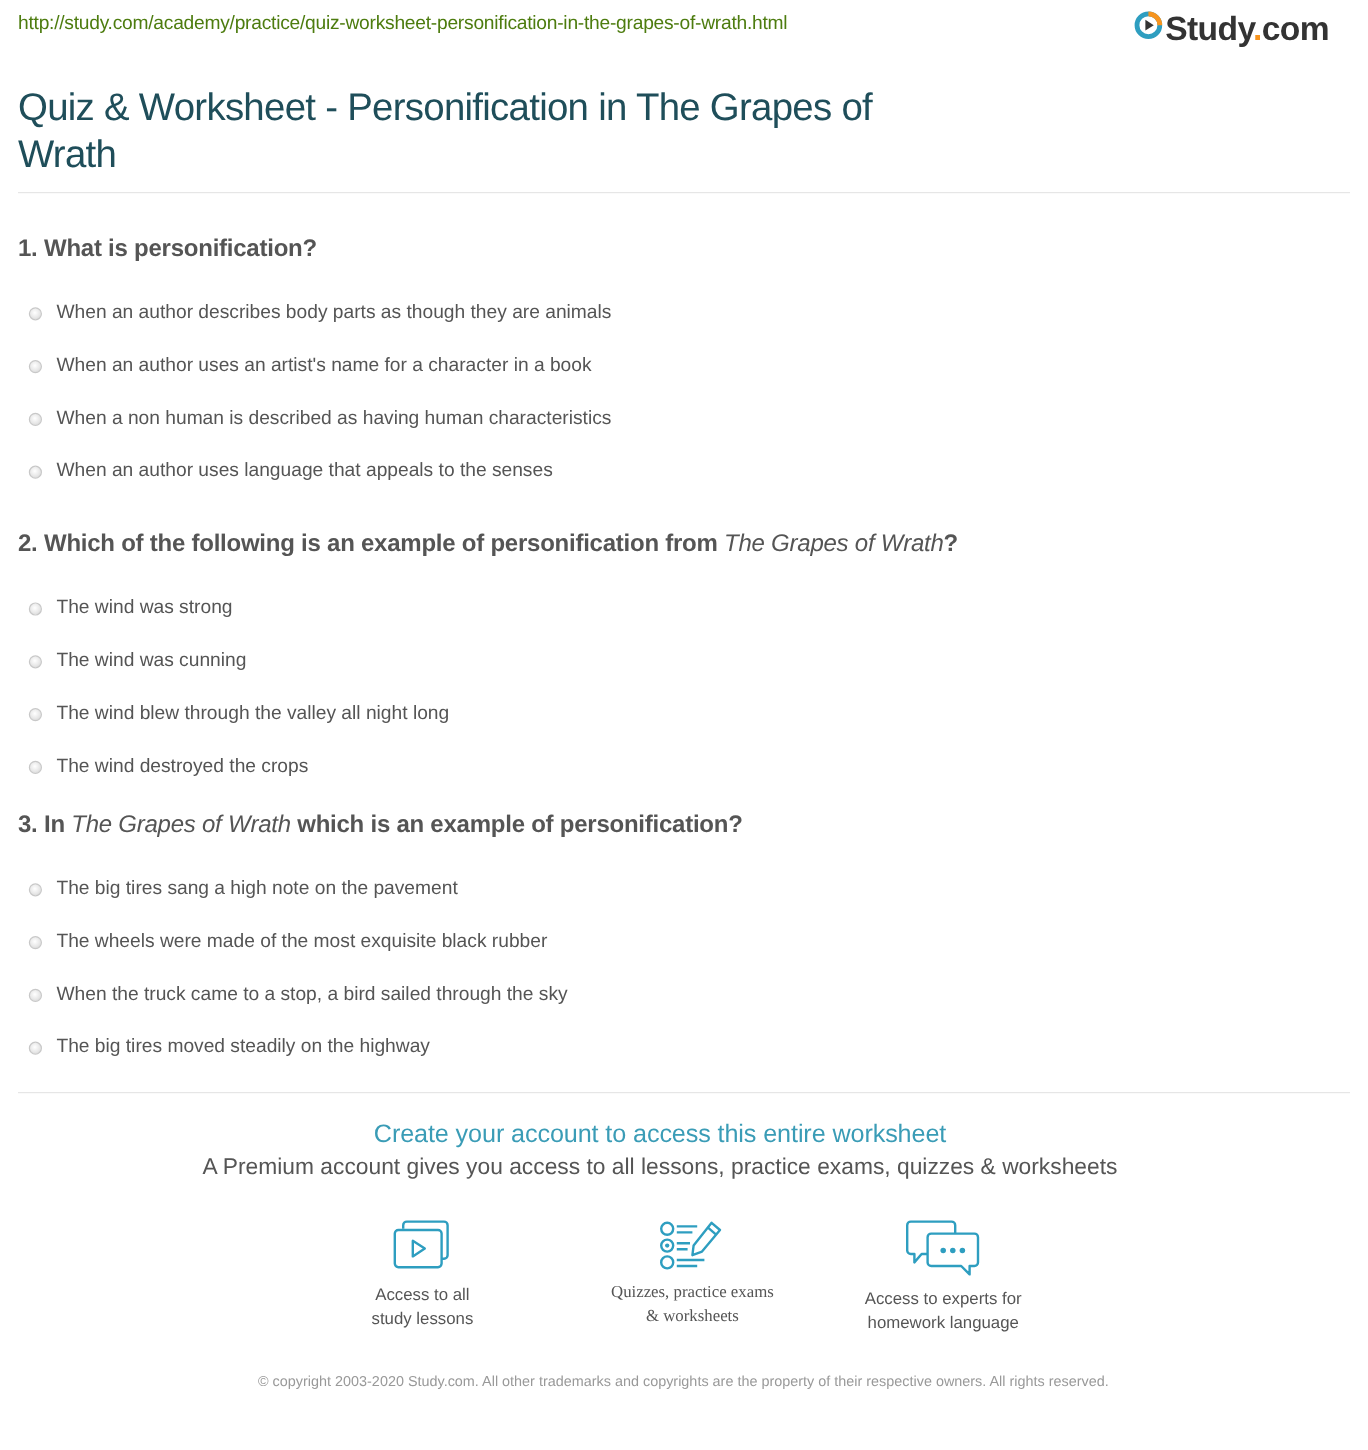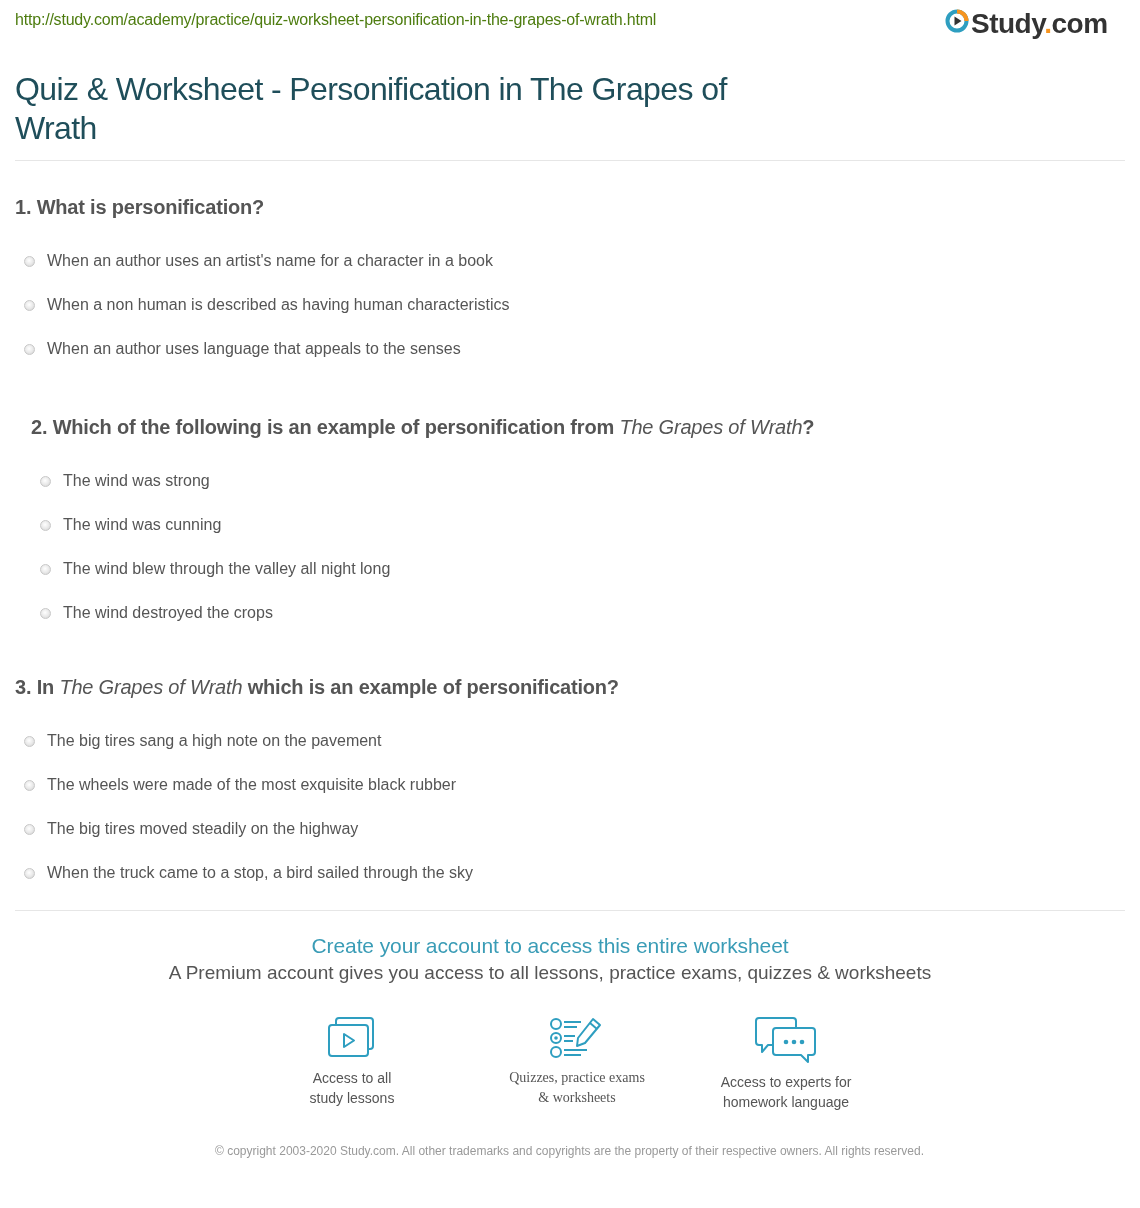--- a/index.html
+++ b/index.html
@@ -77,34 +77,38 @@
 
 <div class="hr" style="top:160px;"></div>
 
 <div class="question" style="top:195px;">
   <div class="q-title">
     <span>1.</span> <span>What is personification?</span><i></i><span></span>
   </div>
   <ul class="options">
     <li class="option">
         <span class="radio"></span>
+        <span>When an author describes body parts as though they are animals</span>
+      </li>
+    <li class="option">
+        <span class="radio"></span>
         <span>When an author uses an artist's name for a character in a book</span>
       </li>
     <li class="option">
         <span class="radio"></span>
         <span>When a non human is described as having human characteristics</span>
       </li>
     <li class="option">
         <span class="radio"></span>
         <span>When an author uses language that appeals to the senses</span>
       </li>
   </ul>
 </div>
 
-<div class="question" style="top:415px;margin-left:16px;">
+<div class="question" style="top:441px;">
   <div class="q-title">
     <span>2.</span> <span>Which of the following is an example of personification from </span><i>The Grapes of Wrath</i><span>?</span>
   </div>
   <ul class="options">
     <li class="option">
         <span class="radio"></span>
         <span>The wind was strong</span>
       </li>
     <li class="option">
         <span class="radio"></span>
@@ -129,25 +133,25 @@
     <li class="option">
         <span class="radio"></span>
         <span>The big tires sang a high note on the pavement</span>
       </li>
     <li class="option">
         <span class="radio"></span>
         <span>The wheels were made of the most exquisite black rubber</span>
       </li>
     <li class="option">
         <span class="radio"></span>
+        <span>When the truck came to a stop, a bird sailed through the sky</span>
+      </li>
+    <li class="option">
+        <span class="radio"></span>
         <span>The big tires moved steadily on the highway</span>
-      </li>
-    <li class="option">
-        <span class="radio"></span>
-        <span>When the truck came to a stop, a bird sailed through the sky</span>
       </li>
   </ul>
 </div>
 
 <div class="hr" style="top:910px;"></div>
 
 <div class="promo" style="top:934px;">
   <div class="promo-title">Create your account to access this entire worksheet</div>
   <div class="promo-sub">A Premium account gives you access to all lessons, practice exams, quizzes &amp; worksheets</div>
 </div>

